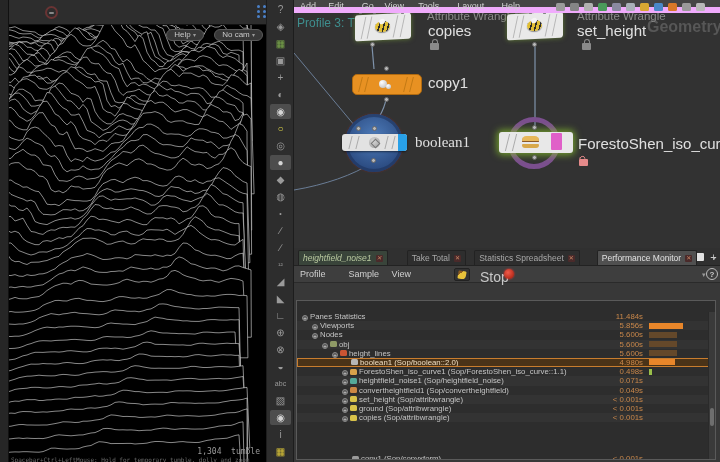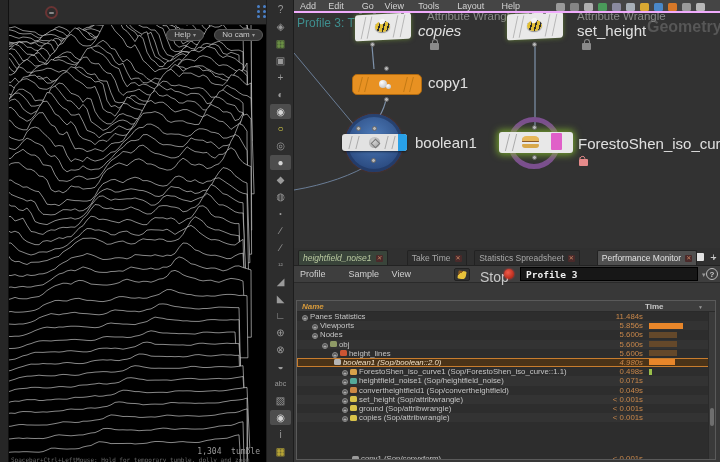--- a/index.html
+++ b/index.html
@@ -22,21 +22,21 @@
   .prims{position:absolute;right:6px;bottom:6px;color:#9a9a9a;font-family:"DejaVu Sans Mono",monospace;font-size:8px;}
   .vp-hint{position:absolute;left:2px;bottom:-1px;color:#6a6a6a;font-size:6px;font-family:"DejaVu Sans Mono",monospace;white-space:nowrap;}
 
   
   .vtoolbar{left:266px;top:0;width:28px;height:462px;background:#2d2d2d;border-left:1px solid #1d1d1d;border-right:1px solid #1d1d1d;}
   .vt-icon{position:absolute;left:3px;width:21px;height:15px;color:#9a9a9a;font-size:10px;line-height:15px;text-align:center;border-radius:2px;}
   .vt-icon.sel{background:#4d4d4d;color:#d5d5d5;}
   .vt-icon.small{font-size:7px;}
 
   
-  .netbar{left:294px;top:0;width:426px;height:13px;background:#454545;border-bottom:2px solid #f0abfc;text-align:right;}
+  .netbar{left:294px;top:0;width:426px;height:13px;background:#454545;border-bottom:6px solid #f0abfc;text-align:right;}
   .netmenu{position:absolute;top:1px;font-size:9px;color:#d2d2d2;}
   .nb-icon{position:absolute;top:2.5px;width:9px;height:8px;border-radius:1.5px;}
   .netcanvas{left:294px;top:13px;width:426px;height:235px;background:#323232;overflow:hidden;}
   .overlaytext{position:absolute;left:3px;top:3px;color:#3e8e8e;font-size:12px;z-index:1;white-space:nowrap;}
   .geotext{position:absolute;left:353px;top:5px;color:#575757;font-size:16px;font-weight:bold;z-index:1;white-space:nowrap;}
   .ntype{position:absolute;color:#8a8a8a;font-size:11.5px;z-index:3;white-space:nowrap;}
   .nname{position:absolute;color:#e0e0e0;font-size:15px;z-index:3;white-space:nowrap;}
   .wires{left:0;top:0;width:426px;height:235px;z-index:2;pointer-events:none;}
 
   .flagnode{position:absolute;width:56px;height:26px;background:#e9e9e9;border-radius:3px;
@@ -258,21 +258,21 @@
         <div class="seam" style="left:40px"></div>
         <div class="seam" style="left:47px"></div>
       <div class="bee"></div>
     </div>
     <div class="dot" style="left:64px;top:-4px;"></div>
     <div class="dot" style="left:78px;top:-4px;"></div>
     <div class="dot" style="left:92px;top:-4px;"></div>
     <div class="dot" style="left:106px;top:-4px;"></div>
     <div class="dot" style="left:76px;top:29px;"></div>
     <div class="ntype" style="left:133px;top:-3px;">Attribute Wrangle</div>
-    <div class="nname" style="left:124px;top:9px;font-style:italic;">copies</div>
+    <div class="nname" style="left:134px;top:9px;">copies</div>
     <div class="lock" style="left:136px;top:30px;"></div>
 
     <div class="flagnode" style="left:213px;top:0px;">
       <div class="seam" style="left:8px"></div>
         <div class="seam" style="left:14px"></div>
         <div class="seam" style="left:40px"></div>
         <div class="seam" style="left:47px"></div>
       <div class="bee"></div>
     </div>
     <div class="dot" style="left:220px;top:-4px;"></div>
@@ -303,67 +303,61 @@
       <div class="seam" style="left:8px"></div>
         <div class="seam" style="left:15px"></div>
         <div class="seam" style="left:44px"></div>
         <div class="seam" style="left:51px"></div>
       <div class="boolicon"></div>
       <div class="flag-blue"></div>
     </div>
     <div class="dot" style="left:62px;top:113px;"></div>
     <div class="dot" style="left:78px;top:113px;"></div>
     <div class="dot" style="left:77px;top:145px;"></div>
-    <div class="nname" style="left:121px;top:121px;">boolean1</div>
+    <div class="nname" style="left:121px;top:121px;font-family:Liberation Serif, serif;">boolean1</div>
 
     <div class="purplering"></div>
     <div class="fsnode">
       <div class="seam" style="left:8px"></div>
         <div class="seam" style="left:15px"></div>
       <div class="burger"></div>
       <div class="flag-pink"></div>
     </div>
     <div class="dot" style="left:238px;top:112px;"></div>
     <div class="dot" style="left:238px;top:142px;"></div>
     <div class="nname" style="left:284px;top:122px;">ForestoShen_iso_curve</div>
     <div class="lock pink" style="left:285px;top:146px;"></div>
   </div>
 
   <div class="abs perf">
     <div class="tabbar" id="tabbar">
       <div class="winbtn"></div>
       <div class="wincar">▾</div>
     <div class="tab green" style="left: 4px;"><span>heightfield_noise1</span><span class="x">✕</span></div>
-        <div class="tab " style="left: 112.8px;"><span>Take Time</span><span class="x">✕</span></div>
+        <div class="tab " style="left: 112.8px;"><span>Take Total</span><span class="x">✕</span></div>
         <div class="tab " style="left: 180.2px;"><span>Statistics Spreadsheet</span><span class="x">✕</span></div>
         <div class="tab active" style="left: 302.8px;"><span>Performance Monitor</span><span class="x">✕</span></div>
         <div class="tab-plus" style="left: 416.2px;">+</div>
       </div>
     <div class="menurow">
       <span id="pmmenus"><span class="pm-menu" style="left: 6px;">Profile</span><span class="pm-menu" style="left: 54.4px;">Sample</span><span class="pm-menu" style="left: 97.6px;">View</span></span>
       <div class="broom"></div>
       <div class="stoplbl">Stop</div>
       <div class="recdot"></div>
-      <div class="profield">Profile 3</div>
       <div class="fieldcar">▾</div>
       <div class="helpcirc">?</div>
     </div>
     <div class="table">
-      <div class="thead">
-        <div class="th-name">Name</div>
-        <div class="th-time">Time</div>
-        <div class="th-car">▼</div>
-      </div>
       <div class="rows" id="prows">
           <div class="prow" style="padding-left: 5px;"><span class="gear">+</span><span>Panes Statistics</span><span class="ptime">11.484s</span></div>
           <div class="prow alt" style="padding-left: 15px;"><span class="gear">+</span><span>Viewports</span><span class="ptime">5.856s</span><span class="pbar" style="background: rgb(232, 134, 42); width: 34px;"></span></div>
           <div class="prow" style="padding-left: 15px;"><span class="gear">+</span><span>Nodes</span><span class="ptime">5.600s</span><span class="pbar" style="background: rgb(100, 72, 42); width: 28px;"></span></div>
           <div class="prow alt" style="padding-left: 25px;"><span class="gear">+</span><span class="nicon" style="background: rgb(143, 154, 102);"></span><span>obj</span><span class="ptime">5.600s</span><span class="pbar" style="background: rgb(100, 72, 42); width: 28px;"></span></div>
           <div class="prow" style="padding-left: 35px;"><span class="gear">+</span><span class="nicon" style="background: rgb(204, 85, 51);"></span><span>height_lines</span><span class="ptime">5.600s</span><span class="pbar" style="background: rgb(100, 72, 42); width: 28px;"></span></div>
-          <div class="prow alt hl" style="padding-left: 37px; font-style: italic;"><span class="nicon" style="background: rgb(181, 181, 181);"></span><span>boolean1 (Sop/boolean::2.0)</span><span class="ptime">4.980s</span><span class="pbar" style="background: rgb(232, 134, 42); width: 26px;"></span></div>
+          <div class="prow alt hl" style="padding-left: 54px;"><span class="nicon" style="background: rgb(181, 181, 181);"></span><span>boolean1 (Sop/boolean::2.0)</span><span class="ptime">4.980s</span><span class="pbar" style="background: rgb(232, 134, 42); width: 26px;"></span></div>
           <div class="prow" style="padding-left: 45px;"><span class="gear">+</span><span class="nicon" style="background: rgb(216, 162, 74);"></span><span>ForestoShen_iso_curve1 (Sop/ForestoShen_iso_curve::1.1)</span><span class="ptime">0.498s</span><span class="pbar" style="background: rgb(154, 191, 74); width: 3px;"></span></div>
           <div class="prow alt" style="padding-left: 45px;"><span class="gear">+</span><span class="nicon" style="background: rgb(85, 170, 153);"></span><span>heightfield_noise1 (Sop/heightfield_noise)</span><span class="ptime">0.071s</span></div>
           <div class="prow" style="padding-left: 45px;"><span class="gear">+</span><span class="nicon" style="background: rgb(204, 136, 68);"></span><span>convertheightfield1 (Sop/convertheightfield)</span><span class="ptime">0.049s</span></div>
           <div class="prow alt" style="padding-left: 45px;"><span class="gear">+</span><span class="nicon" style="background: rgb(216, 194, 74);"></span><span>set_height (Sop/attribwrangle)</span><span class="ptime">&lt; 0.001s</span></div>
           <div class="prow" style="padding-left: 45px;"><span class="gear">+</span><span class="nicon" style="background: rgb(216, 194, 74);"></span><span>ground (Sop/attribwrangle)</span><span class="ptime">&lt; 0.001s</span></div>
           <div class="prow alt" style="padding-left: 45px;"><span class="gear">+</span><span class="nicon" style="background: rgb(216, 194, 74);"></span><span>copies (Sop/attribwrangle)</span><span class="ptime">&lt; 0.001s</span></div>
           <div class="prow" style="padding-left: 55px; margin-top: 32px;"><span class="nicon" style="background: rgb(154, 154, 154);"></span><span>copy1 (Sop/copyxform)</span><span class="ptime">&lt; 0.001s</span></div>
           <div class="prow alt" style="padding-left: 15px;"><span class="gear">+</span><span>Panes</span><span class="ptime">0.028s</span></div>
           <div class="prow"></div>
           <div class="prow alt"></div>

